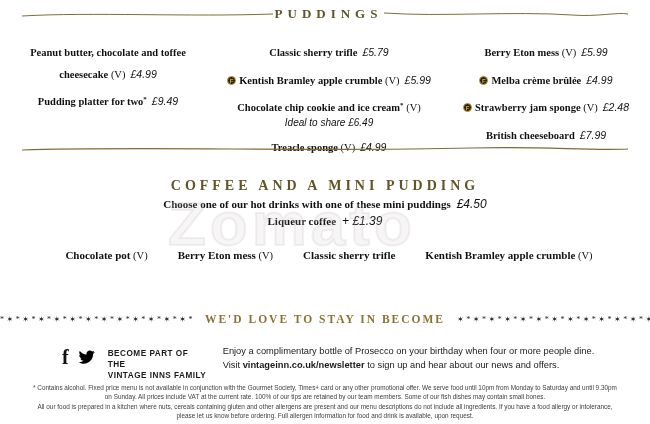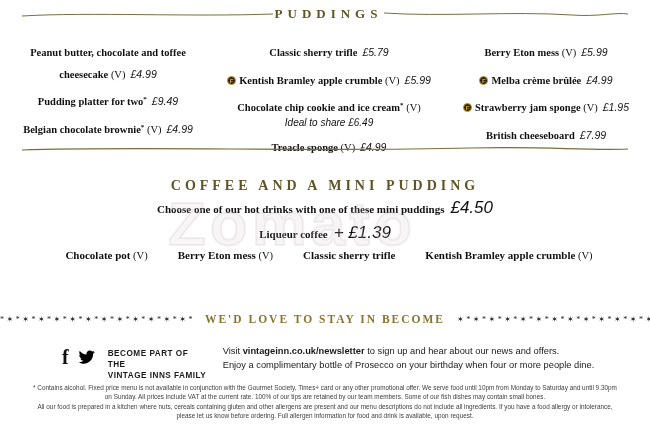--- a/index.html
+++ b/index.html
@@ -29,21 +29,21 @@
     font-size:6px; font-weight:700; line-height:9px; text-align:center; vertical-align:1px; margin-right:3px; }
   .subnote { font-family:"Liberation Sans", sans-serif; font-style:italic; font-size:10px; margin-top:-1px; }
 
   
   .divider { top:144px; left:20px; }
 
   
   .coffee { top:178px; left:0; width:650px; text-align:center; }
   .coffee-title { font-size:14px; font-weight:700; letter-spacing:4px; color:#5f5526; margin-bottom:2px; }
   .coffee-line { font-size:11px; font-weight:700; line-height:1.45; }
-  .coffee-price { font-family:"Liberation Sans", sans-serif; font-style:italic; font-weight:400; font-size:17px; margin-left:6px; }
+  .coffee-price { font-family:"Liberation Sans", sans-serif; font-style:italic; font-weight:400; font-size:12px; margin-left:6px; }
 
   
   .minis { top:249px; left:4px; width:650px; display:flex; justify-content:center; gap:30px; }
   .mini { font-size:11px; font-weight:700; }
 
   
   .stay { top:313px; left:0; width:650px; display:flex; align-items:center; justify-content:center; gap:12px; }
   .stars { font-size:8px; letter-spacing:2.5px; color:#222; white-space:nowrap; overflow:hidden; }
   .stay-title { font-size:11.5px; font-weight:700; letter-spacing:2px; color:#8a7430; white-space:nowrap; }
 
@@ -78,32 +78,31 @@
   <div class="page-title">PUDDINGS</div>
   <svg class="rule-svg" width="248" height="12" viewBox="0 0 248 12">
       <path d="M2,5 C60,9 130,3 190,7 C215,9 235,4 246,6" stroke="#7b6d3a" stroke-width="1" fill="none"></path>
     </svg>
 </div>
 
 <div class="abs columns">
   <div class="col col-0">
       <div class="item"><span><span class="nm">Peanut butter, chocolate and toffee cheesecake</span><span class="veg"> (V)</span><span class="price">£4.99</span></span></div>
       <div class="item"><span><span class="nm">Pudding platter for two<sup>*</sup></span><span class="price">£9.49</span></span></div>
-      <div class="item"><span><span class="nm">Belgian chocolate brownie<sup>*</sup></span><span class="veg"> (V)</span><span class="price">£4.99</span></span></div>
     </div>
   <div class="col col-1">
       <div class="item"><span><span class="nm">Classic sherry trifle</span><span class="price">£5.79</span></span></div>
       <div class="item"><span><span class="feat">F</span><span class="nm">Kentish Bramley apple crumble</span><span class="veg"> (V)</span><span class="price">£5.99</span></span></div>
       <div class="item"><span><span class="nm">Chocolate chip cookie and ice cream<sup>*</sup></span><span class="veg"> (V)</span></span><div class="subnote">Ideal to share  £6.49</div></div>
       <div class="item"><span><span class="nm">Treacle sponge</span><span class="veg"> (V)</span><span class="price">£4.99</span></span></div>
     </div>
   <div class="col col-2">
       <div class="item"><span><span class="nm">Berry Eton mess</span><span class="veg"> (V)</span><span class="price">£5.99</span></span></div>
       <div class="item"><span><span class="feat">F</span><span class="nm">Melba crème brûlée</span><span class="price">£4.99</span></span></div>
-      <div class="item"><span><span class="feat">F</span><span class="nm">Strawberry jam sponge</span><span class="veg"> (V)</span><span class="price">£1.95</span></span></div>
+      <div class="item"><span><span class="feat">F</span><span class="nm">Strawberry jam sponge</span><span class="veg"> (V)</span><span class="price">£2.48</span></span></div>
       <div class="item"><span><span class="nm">British cheeseboard</span><span class="price">£7.99</span></span></div>
     </div>
 </div>
 
 <svg class="abs divider" width="610" height="10" viewBox="0 0 610 10">
     <path d="M2,6 C120,2 300,8 450,4 C520,2 570,7 608,5" stroke="#7b6d3a" stroke-width="1.2" fill="none"></path>
   </svg>
 
 <div class="abs coffee">
   <div class="coffee-title">COFFEE AND A MINI PUDDING</div>
@@ -133,22 +132,22 @@
     <span class="fb">f</span>
     <svg width="17" height="15" viewBox="0 0 24 20">
         <path fill="#000" d="M23.6 2.3c-.9.4-1.8.6-2.7.7 1-.6 1.7-1.5 2-2.6-.9.5-1.9.9-3 1.1C19.1.6 17.9 0 16.6 0c-2.6 0-4.7 2.1-4.7 4.7 0 .4 0 .7.1 1.1C8.1 5.6 4.7 3.7 2.4.9 2 1.6 1.8 2.4 1.8 3.3c0 1.6.8 3 2.1 3.9-.8 0-1.5-.2-2.1-.6v.1c0 2.3 1.6 4.1 3.7 4.6-.4.1-.8.2-1.2.2-.3 0-.6 0-.9-.1.6 1.9 2.3 3.2 4.4 3.2-1.6 1.3-3.6 2-5.8 2H.9c2.1 1.3 4.5 2.1 7.1 2.1 8.6 0 13.3-7.1 13.3-13.3v-.6c.9-.6 1.7-1.4 2.3-2.3z"></path>
       </svg>
   </div>
   <div class="become">
     <div>BECOME PART OF THE</div>
     <div>VINTAGE INNS FAMILY</div>
   </div>
   <div class="promo">
+    <div>Enjoy a complimentary bottle of Prosecco on your birthday when four or more people dine.</div>
     <div><span>Visit </span><b>vintageinn.co.uk/newsletter</b><span> to sign up and hear about our news and offers.</span></div>
-    <div>Enjoy a complimentary bottle of Prosecco on your birthday when four or more people dine.</div>
   </div>
 </div>
 
 <div class="abs footer">
   <div>* Contains alcohol. Fixed price menu is not available in conjunction with the Gourmet Society, Times+ card or any other promotional offer. We serve food until 10pm from Monday to Saturday and until 9.30pm</div>
   <div>on Sunday. All prices include VAT at the current rate. 100% of our tips are retained by our team members. Some of our fish dishes may contain small bones.</div>
   <div>All our food is prepared in a kitchen where nuts, cereals containing gluten and other allergens are present and our menu descriptions do not include all ingredients. If you have a food allergy or intolerance,</div>
   <div>please let us know before ordering. Full allergen information for food and drink is available, upon request.</div>
 </div>
 

